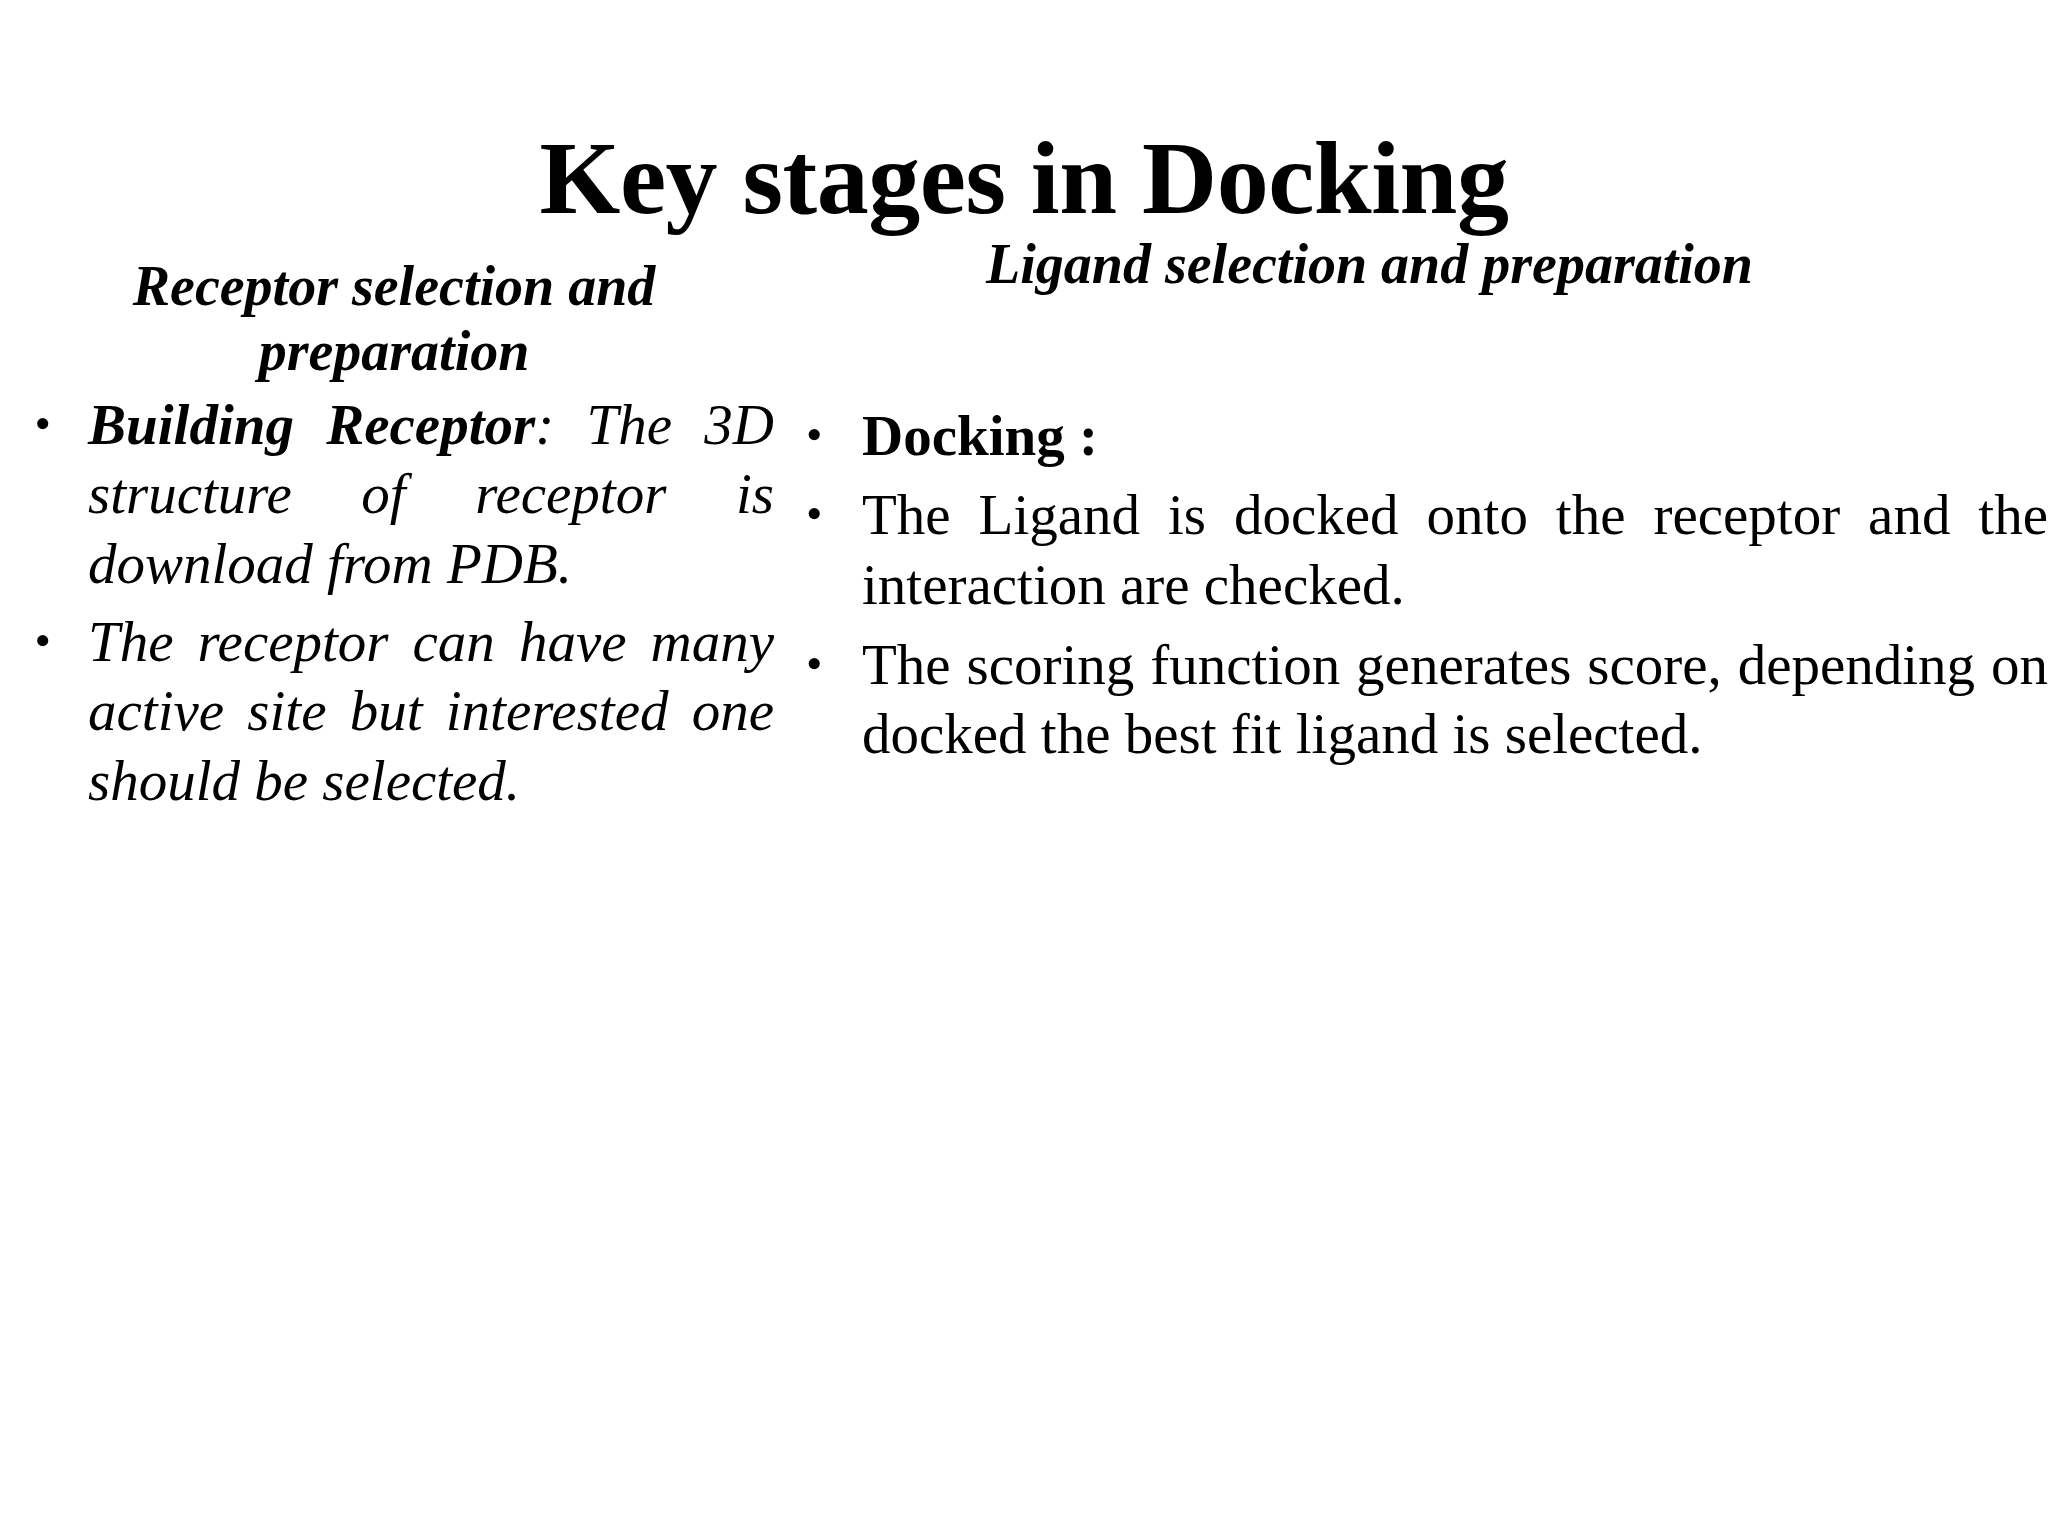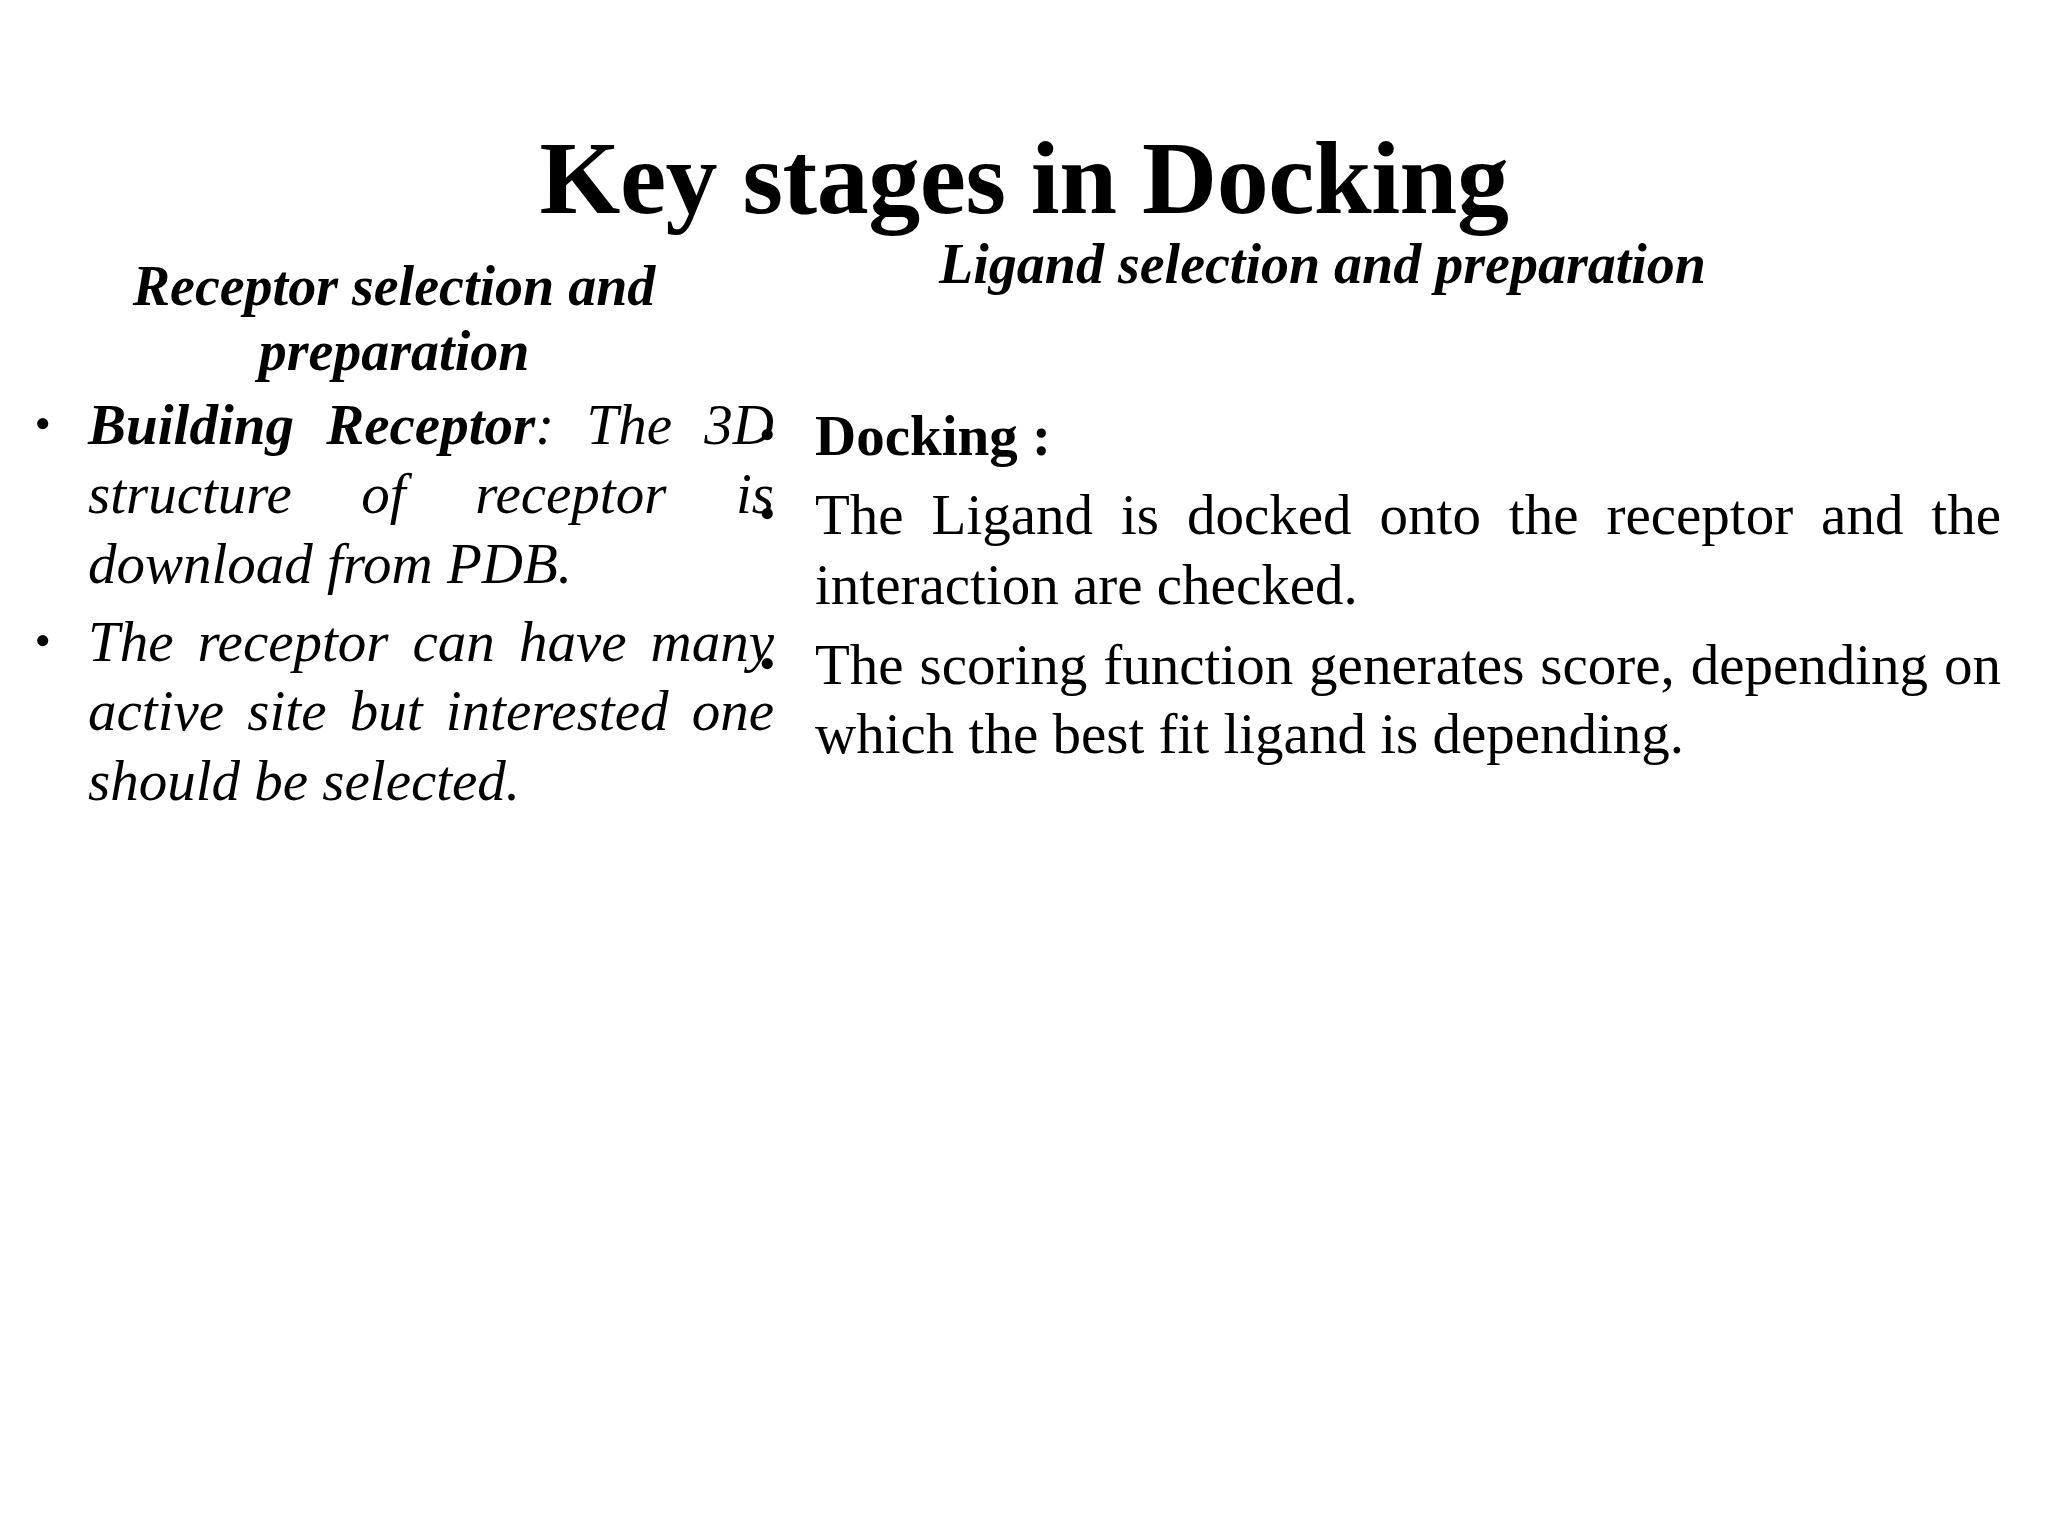--- a/index.html
+++ b/index.html
@@ -36,21 +36,21 @@
     letter-spacing: -0.5px;
     white-space: nowrap;
   }
 
   
   .col {
     position: absolute;
     top: 232px;
   }
   .col-left  { left: 14px;  width: 760px; }
-  .col-right { left: 753px; width: 1248px; }
+  .col-right { left: 800px; width: 1248px; }
 
   .col-heading {
     font-weight: bold;
     font-size: 56px;
     line-height: 1.16;
     text-align: center;
     margin: 0 0 6px 0;
     font-style: italic;
   }
   .col-left  .col-heading { padding: 22px 42px 0 42px; }
@@ -128,19 +128,19 @@
 
       <li style="margin-top:104px;">
         <b class="b">Docking :</b>
       </li>
 
       <li>
         <span>The Ligand is docked onto the receptor and the interaction are checked.</span>
       </li>
 
       <li>
-        <span>The scoring function generates score, depending on which the best fit ligand is depending.</span>
+        <span>The scoring function generates score, depending on docked the best fit ligand is selected.</span>
       </li>
 
     </ul>
   </div>
 
 </div>
 
 </body></html>

